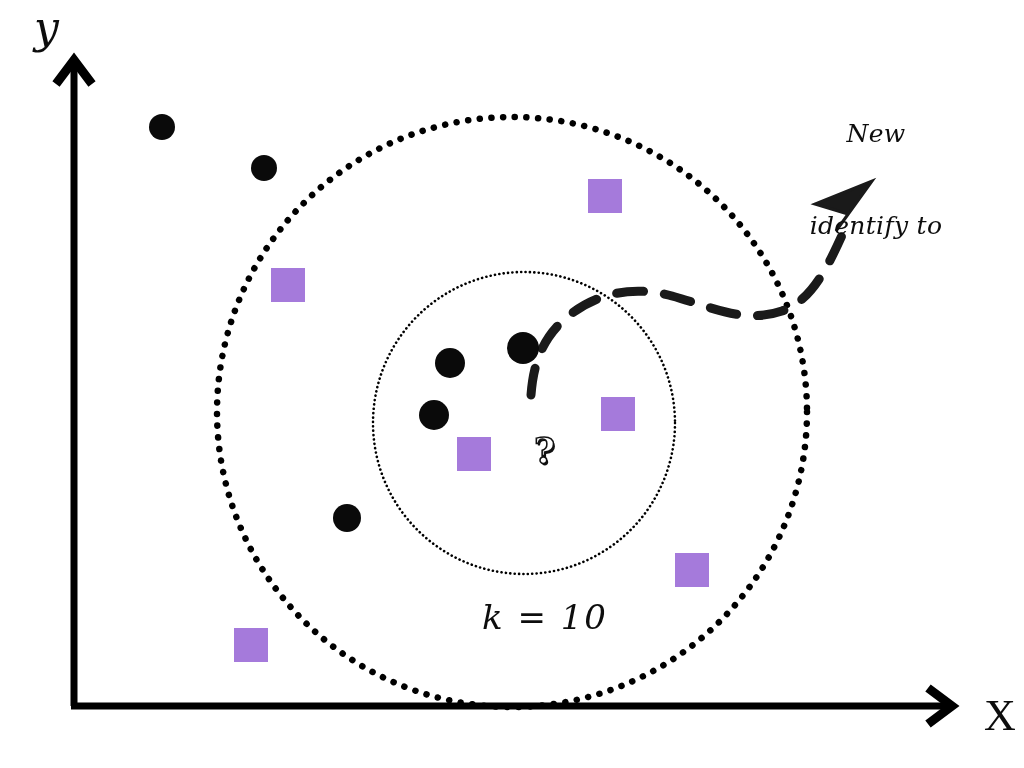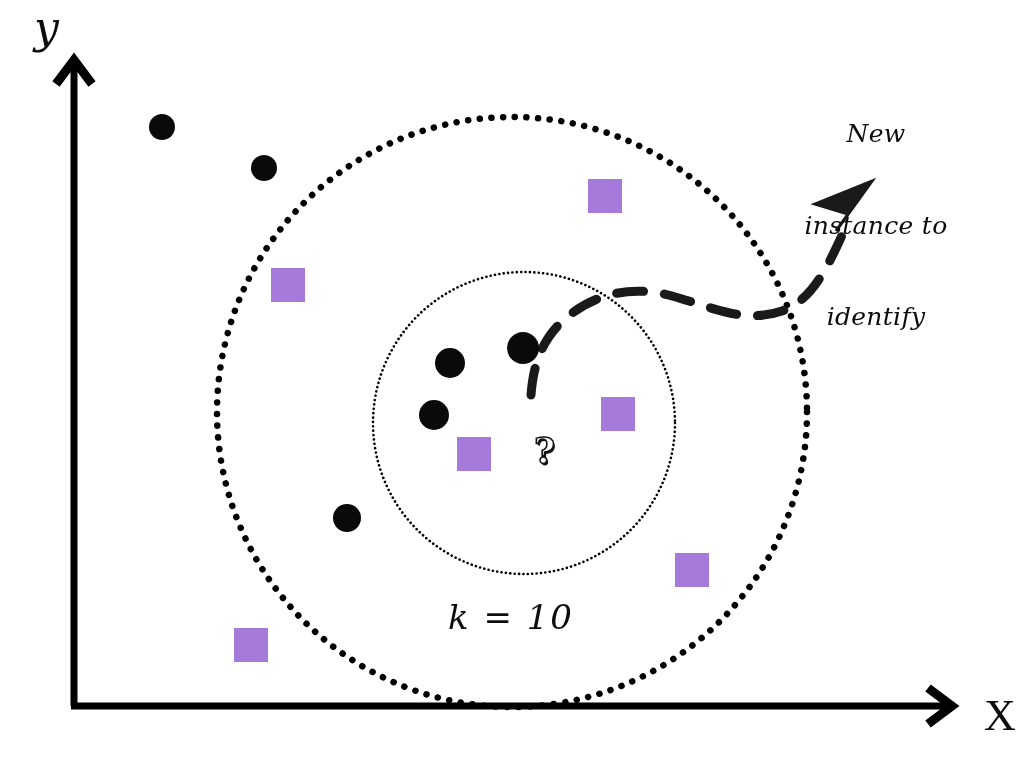--- a/index.html
+++ b/index.html
@@ -48,21 +48,21 @@
   
   #k-inner-label {
     left: 500px;
     top: 476px;
     font-family: "DejaVu Serif", serif;
     font-style: italic;
     font-size: 34px;
     letter-spacing: 2px;
   }
   #k-outer-label {
-    left: 448px;
+    left: 482px;
     top: 600px;
     font-family: "DejaVu Serif", serif;
     font-style: italic;
     font-size: 34px;
     letter-spacing: 2px;
   }
   #question-mark {
     left: 534px;
     top: 432px;
     font-family: "DejaVu Serif", serif;
@@ -146,17 +146,16 @@
 
   <div class="txt" id="x-axis-label">X</div>
 
   <div class="txt" id="question-mark">?</div>
 
 
   <div class="txt" id="k-outer-label">k = 10</div>
 
   <div class="txt" id="callout-text">
     <span class="callout-line">New</span>
-    <span class="callout-line">instance to</span>
-    <span class="callout-line">identify</span>
+    <span class="callout-line">identify to</span>
   </div>
 
 </div>
 
 </body></html>

